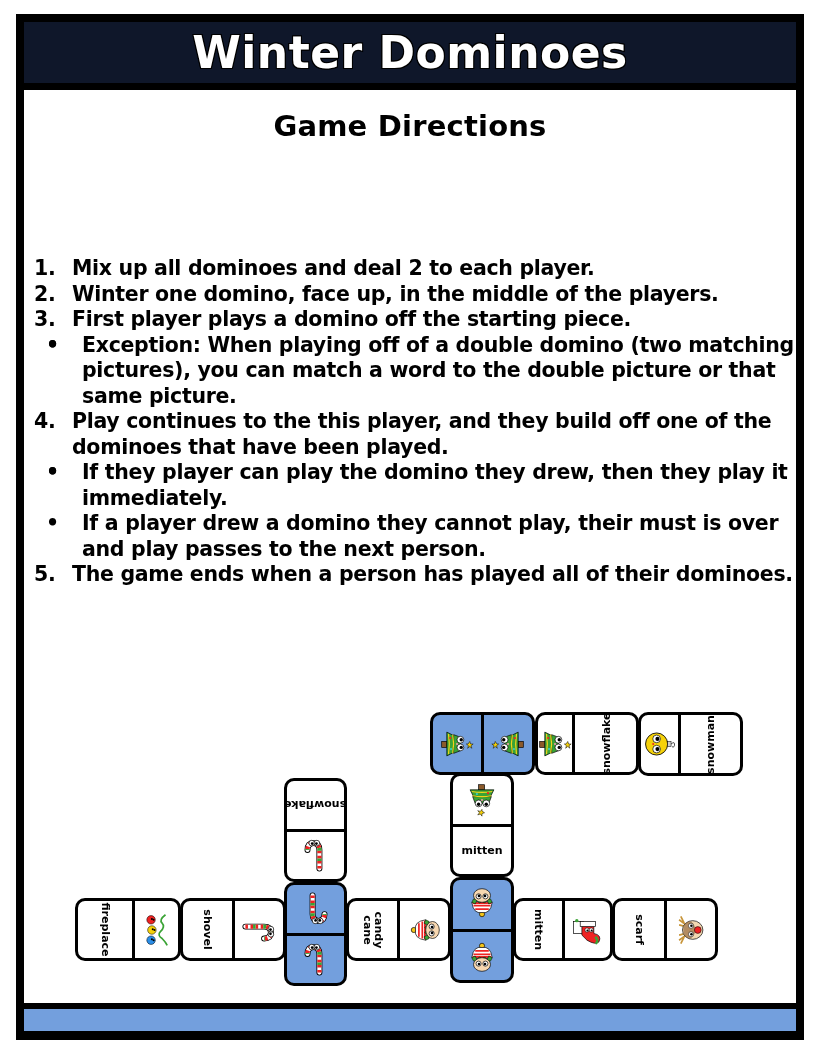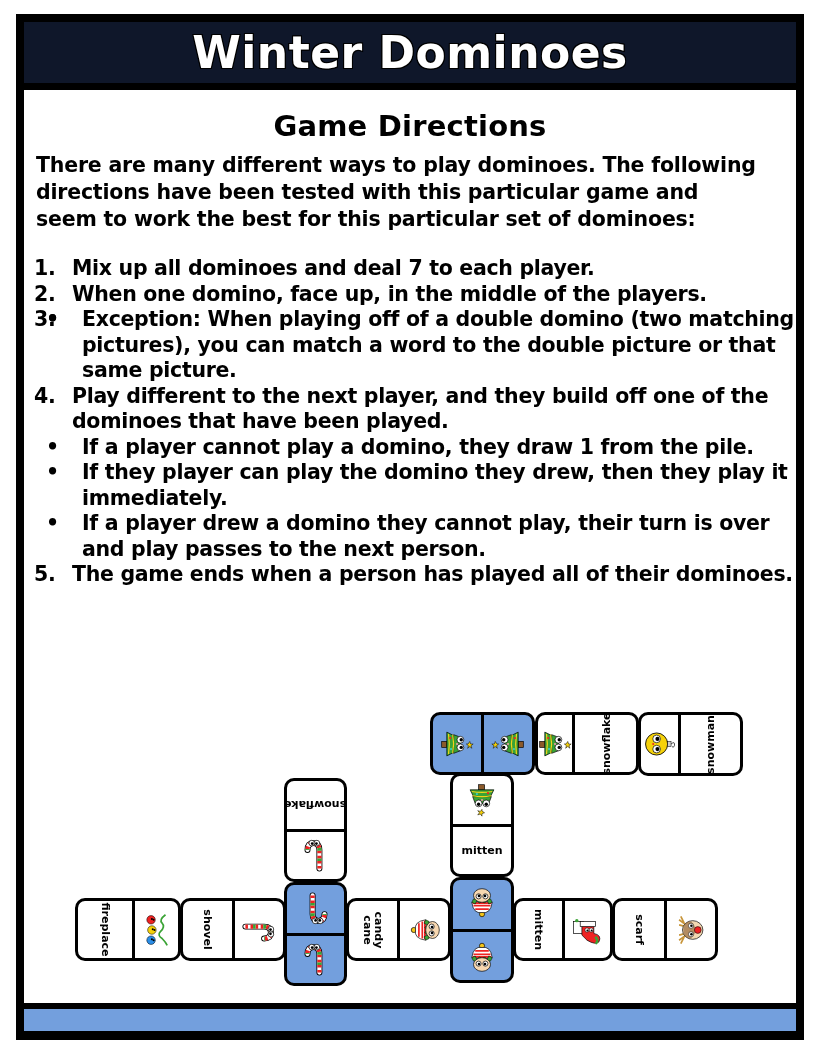--- a/index.html
+++ b/index.html
@@ -76,63 +76,58 @@
 
 <div class="frame"></div>
 
 <div class="header-band">
   <h1 class="title">Winter Dominoes</h1>
 </div>
 
 <div class="content">
   <h2 class="subtitle">Game Directions</h2>
 
-  <div class="intro">
-    <div>There are many different ways to play dominoes. The following</div>
-    <div>directions have been tested with this particular game and</div>
-    <div>seem to work the best for this particular set of dominoes:</div>
-  </div>
 
   <ol class="steps">
     <li class="step">
       <span class="step-num">1.</span>
-      <span>Mix up all dominoes and deal 7 to each player.</span>
+      <span>Mix up all dominoes and deal 2 to each player.</span>
     </li>
     <li class="step">
       <span class="step-num">2.</span>
-      <span>When one domino, face up, in the middle of the players.</span>
+      <span>Winter one domino, face up, in the middle of the players.</span>
     </li>
     <li class="step">
       <span class="step-num">3.</span>
+      <span>First player plays a domino off the starting piece.</span>
     </li>
     <ul class="subs">
       <li class="sub">
         <span class="bullet">•</span>
       </li>
       <li class="sub">
         <span class="bullet">•</span>
         <span>Exception: When playing off of a double domino (two matching pictures), you can match a word to the double picture or that same picture.</span>
       </li>
     </ul>
     <li class="step">
       <span class="step-num">4.</span>
-      <span>Play different to the next player, and they build off one of the dominoes that have been played.</span>
+      <span>Play continues to the this player, and they build off one of the dominoes that have been played.</span>
     </li>
     <ul class="subs">
       <li class="sub">
         <span class="bullet">•</span>
-        <span>If a player cannot play a domino, they draw 1 from the pile.</span>
       </li>
       <li class="sub">
         <span class="bullet">•</span>
         <span>If they player can play the domino they drew, then they play it immediately.</span>
       </li>
       <li class="sub">
         <span class="bullet">•</span>
-        <span>If a player drew a domino they cannot play, their turn is over and play passes to the next person.</span>
+        <span>If a player drew a domino they cannot play, their must is over and play passes to the next person.</span>
       </li>
     </ul>
     <li class="step">
       <span class="step-num">5.</span>
       <span>The game ends when a person has played all of their dominoes.</span>
     </li>
   </ol>
 </div>
 
 <div class="footer-band"></div>

